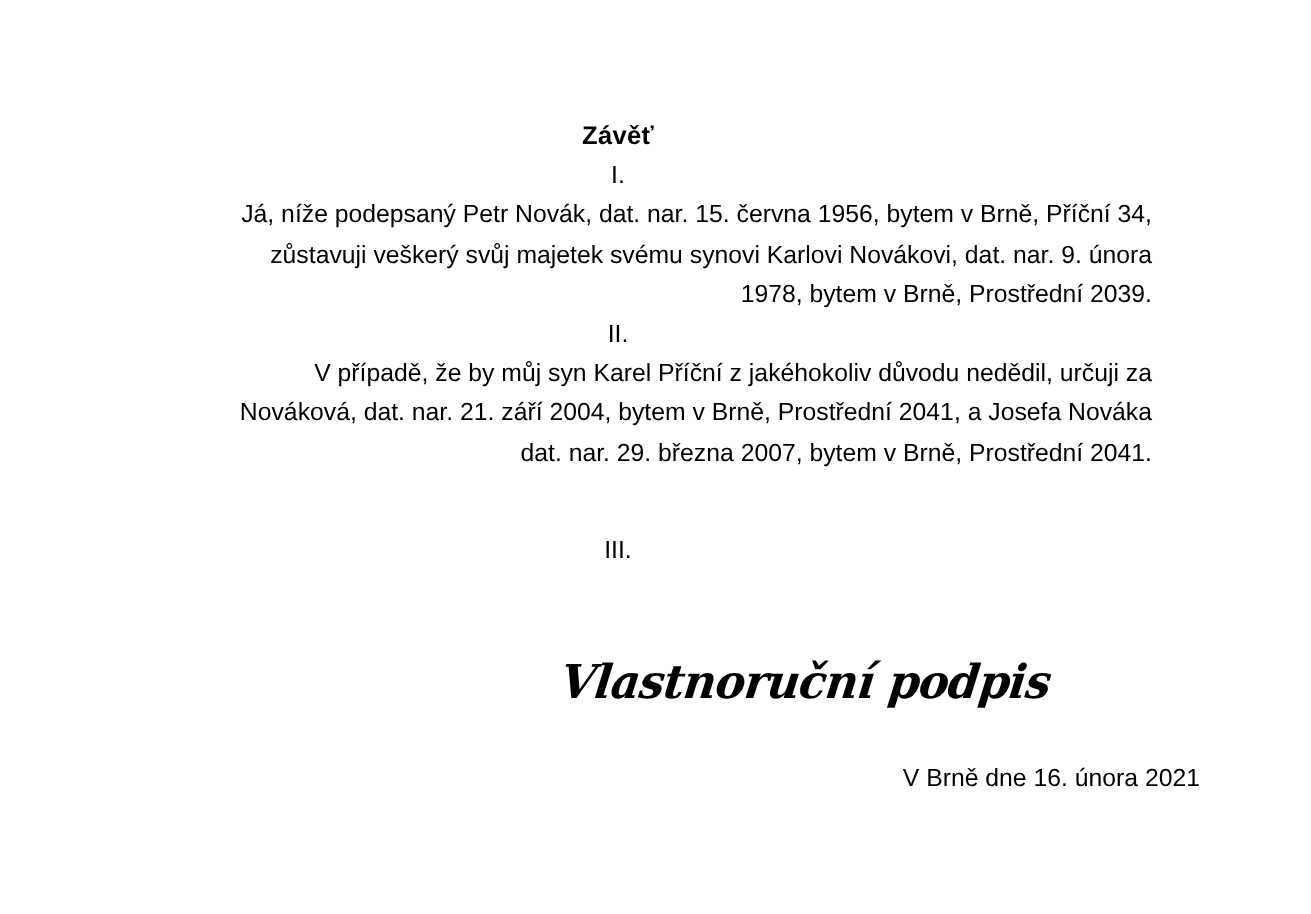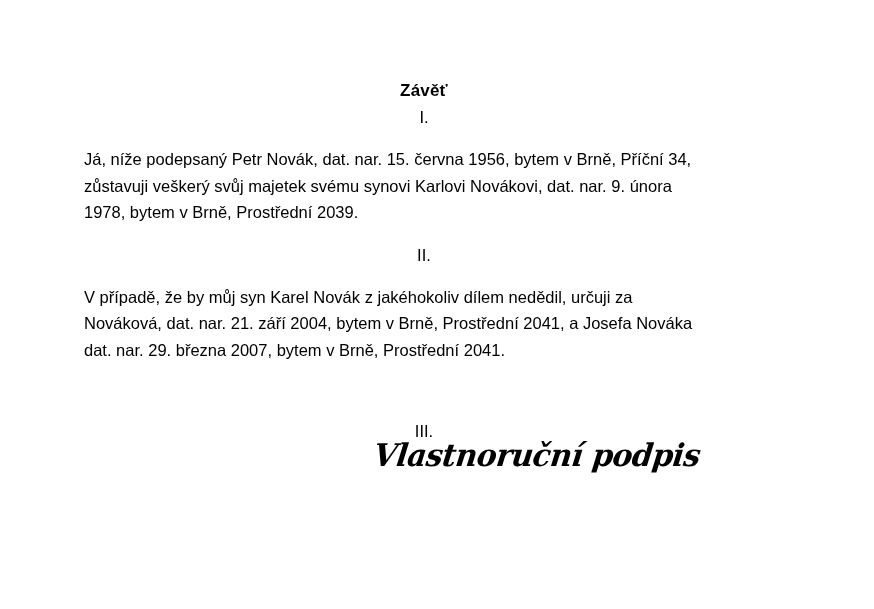--- a/index.html
+++ b/index.html
@@ -20,21 +20,21 @@
 
   .page {
     position: absolute;
     inset: 0;
     background: #ffffff;
   }
 
   
   .doc {
     position: absolute;
-    left: 68px;
+    left: 56px;
     top: 78px;
     width: 712px;
   }
 
   .doc-title {
     font-size: 17px;
     font-weight: bold;
     text-align: center;
     line-height: 26px;
     letter-spacing: 0.2px;
@@ -45,22 +45,22 @@
     font-size: 16.5px;
     font-weight: normal;
     text-align: center;
     line-height: 26px;
     margin: 0;
   }
 
   .para {
     font-size: 16.5px;
     line-height: 26.5px;
-    text-align: left;
-    margin: 16px;
+    text-align: right;
+    margin: 0;
     white-space: normal;
   }
 
   .para-line {
     display: block;
     white-space: nowrap;
   }
 
   .spacer-block {
     height: 26px;
@@ -121,30 +121,33 @@
 
     <p class="section-numeral">I.</p>
     <p class="para">
       <span class="para-line">Já, níže podepsaný Petr Novák, dat. nar. 15. června 1956, bytem v Brně, Příční 34,</span>
       <span class="para-line">zůstavuji veškerý svůj majetek svému synovi Karlovi Novákovi, dat. nar. 9. února</span>
       <span class="para-line">1978, bytem v Brně, Prostřední 2039.</span>
     </p>
 
     <p class="section-numeral">II.</p>
     <p class="para">
-      <span class="para-line">V případě, že by můj syn Karel Novák z jakéhokoliv dílem nedědil, určuji za</span>
+      <span class="para-line">V případě, že by můj syn Karel Příční z jakéhokoliv důvodu nedědil, určuji za</span>
       <span class="para-line">Nováková, dat. nar. 21. září 2004, bytem v Brně, Prostřední 2041, a Josefa Nováka</span>
       <span class="para-line">dat. nar. 29. března 2007, bytem v Brně, Prostřední 2041.</span>
     </p>
 
     <div class="spacer-block"></div>
     <div class="spacer-small"></div>
 
     <p class="section-numeral">III.</p>
 
   </div>
 
   <div class="signature-wrap">
     <span class="signature">Vlastnoruční podpis</span>
   </div>
 
+  <div class="date-wrap">
+    <div class="date-line">V Brně dne 16. února 2021</div>
+  </div>
 
 </div>
 
 </body></html>

